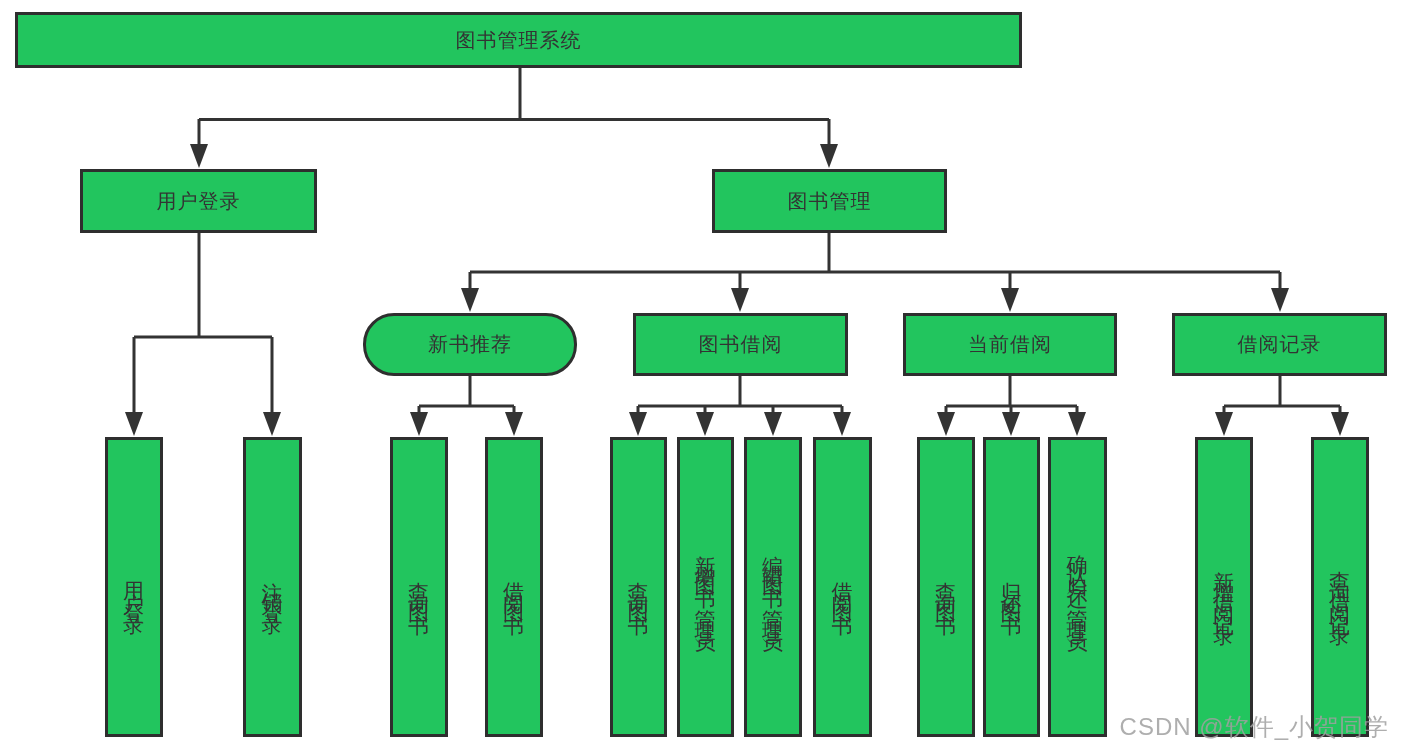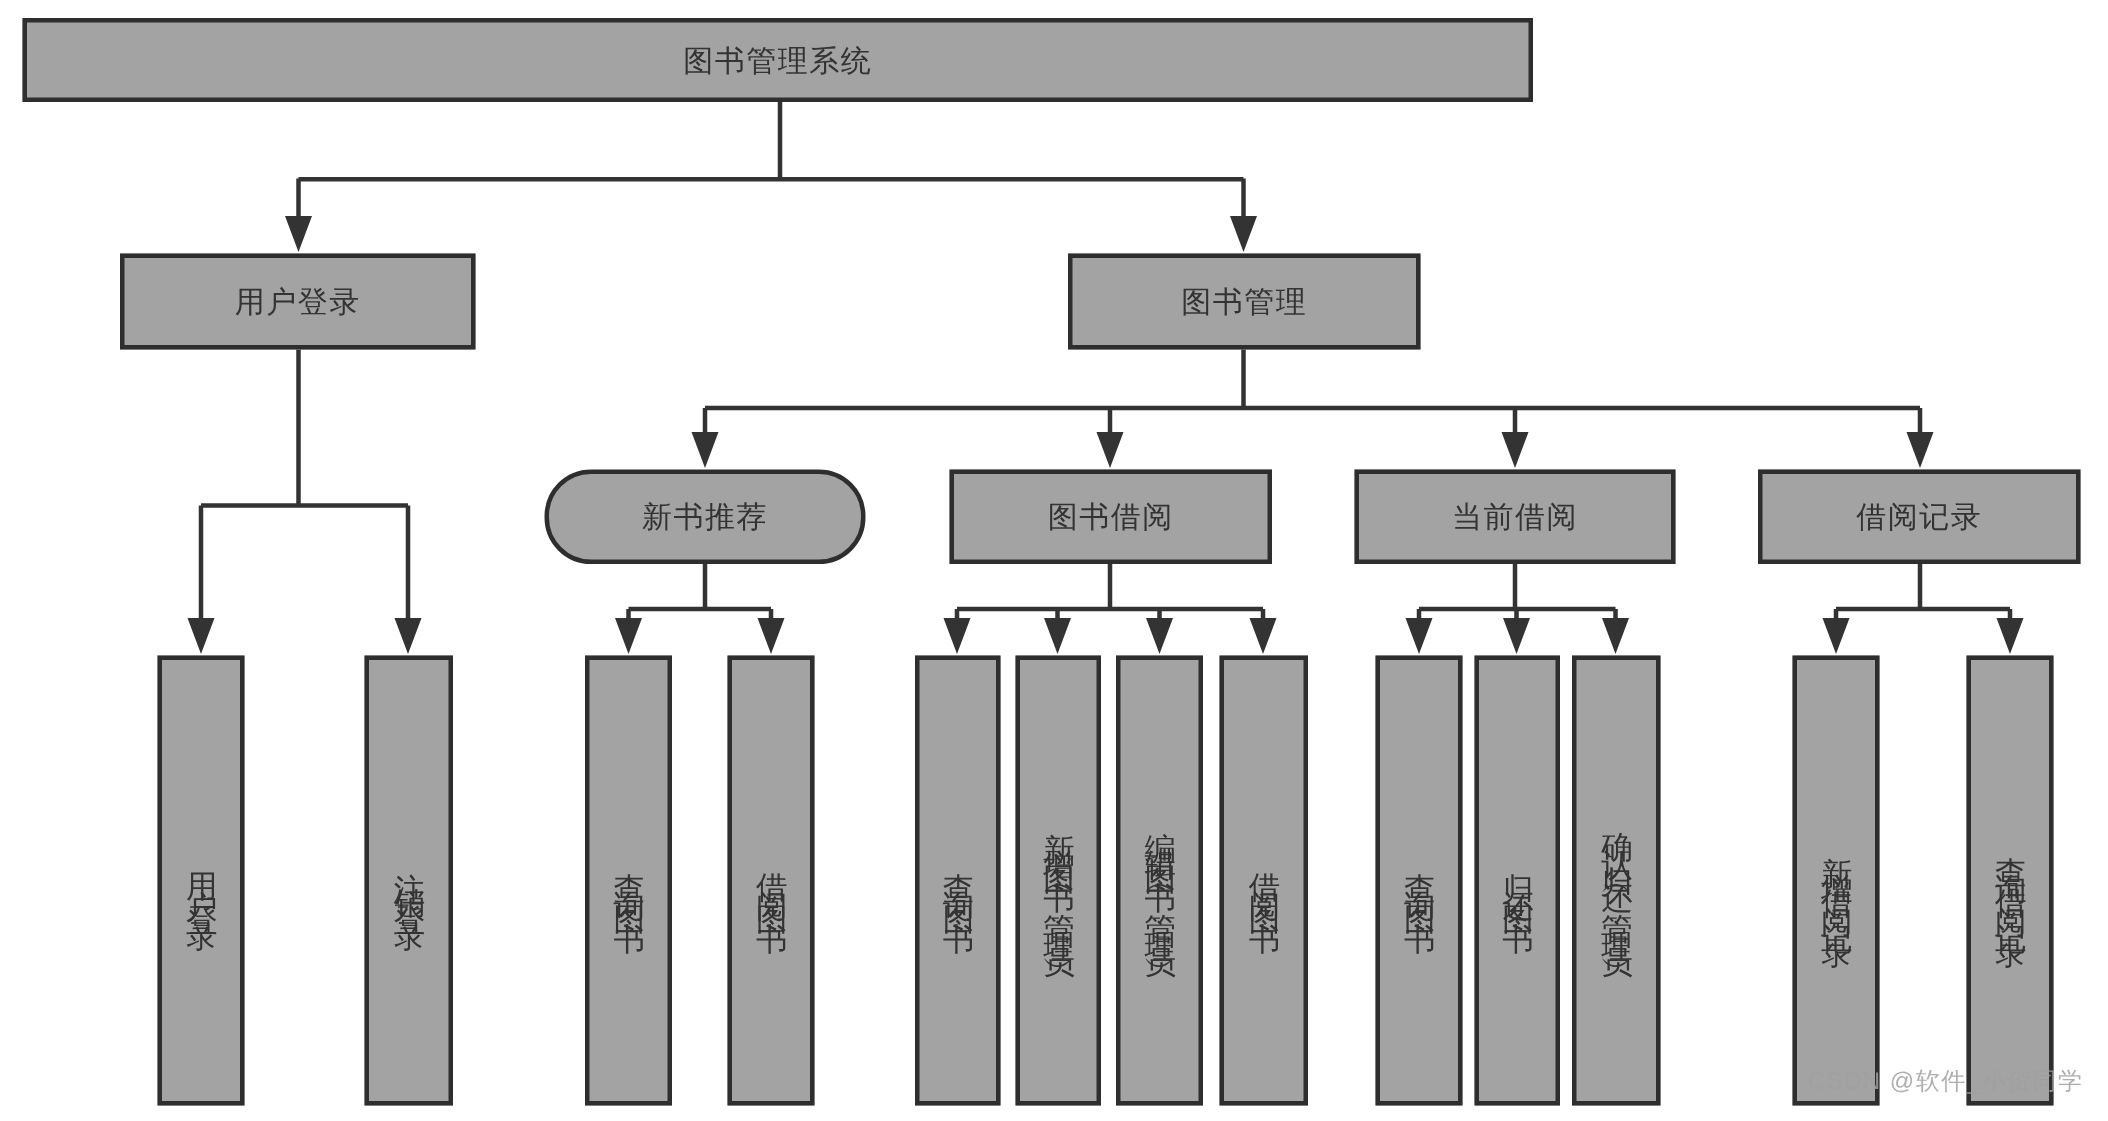--- a/index.html
+++ b/index.html
@@ -26,21 +26,21 @@
     stroke-width: 3;
     fill: none;
   }
   .ah {
     fill: #333333;
     stroke: none;
   }
   .node {
     position: absolute;
     box-sizing: border-box;
-    background: #a3a3a3;
+    background: #22c55e;
     border: 3px solid #2e2e2e;
     color: #333333;
     display: flex;
     align-items: center;
     justify-content: center;
     text-align: center;
   }
   .h {
     font-size: 20px;
     letter-spacing: 1px;
@@ -49,21 +49,21 @@
     writing-mode: vertical-rl;
     text-orientation: mixed;
     font-size: 21px;
     letter-spacing: 11px;
     line-height: 1;
   }
   .watermark {
     position: absolute;
     right: 16px;
     top: 711px;
-    font-size: 16px;
+    font-size: 24px;
     color: rgba(160, 160, 160, 0.85);
     letter-spacing: 1px;
     white-space: nowrap;
     z-index: 5;
   }
 </style>
 </head>
 <body>
 
 <div class="canvas">

